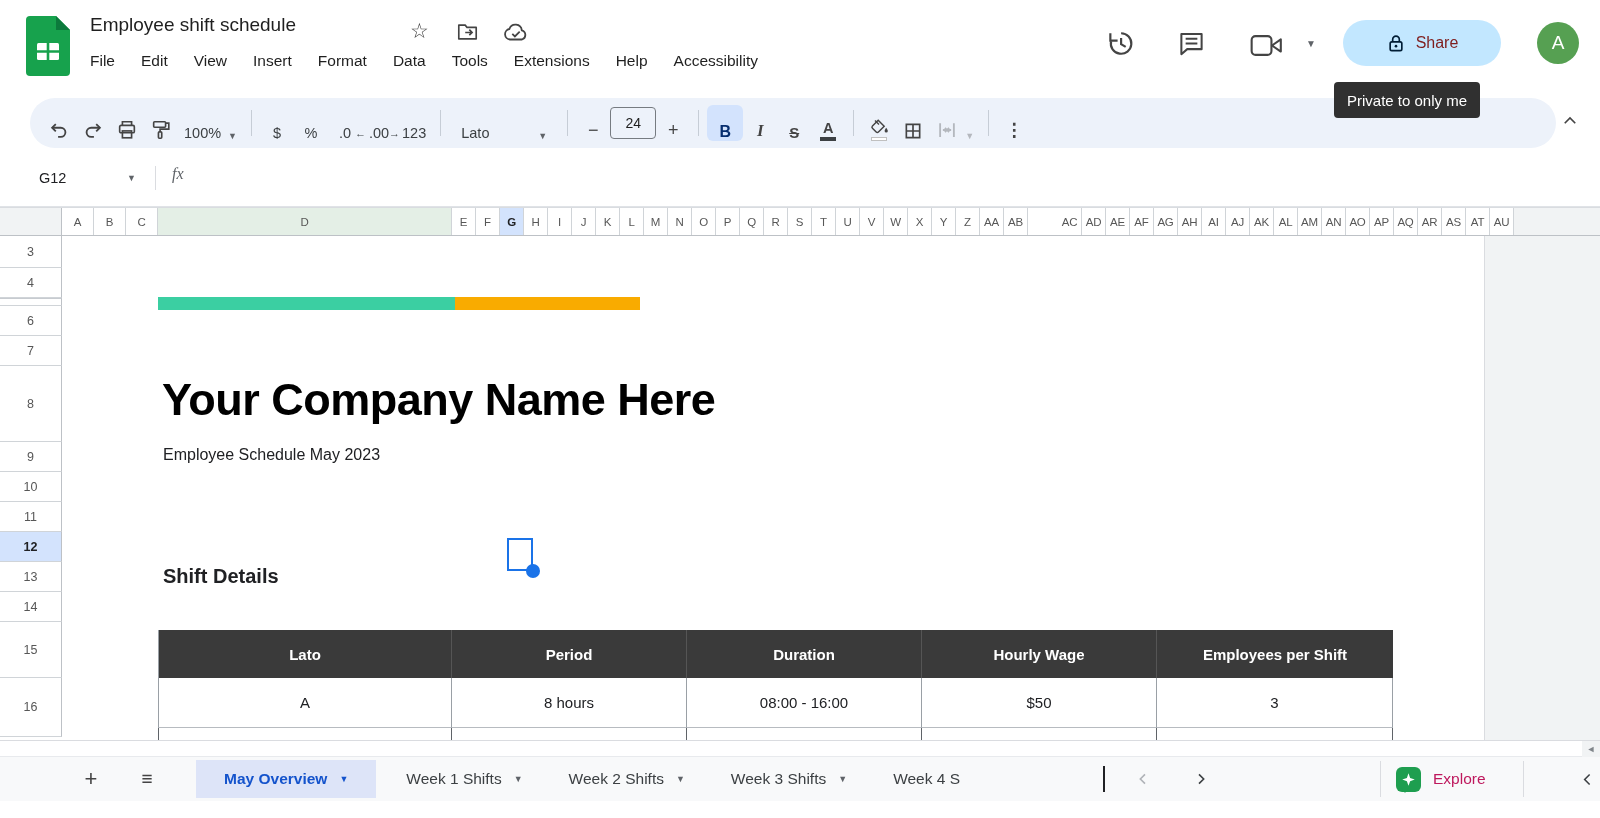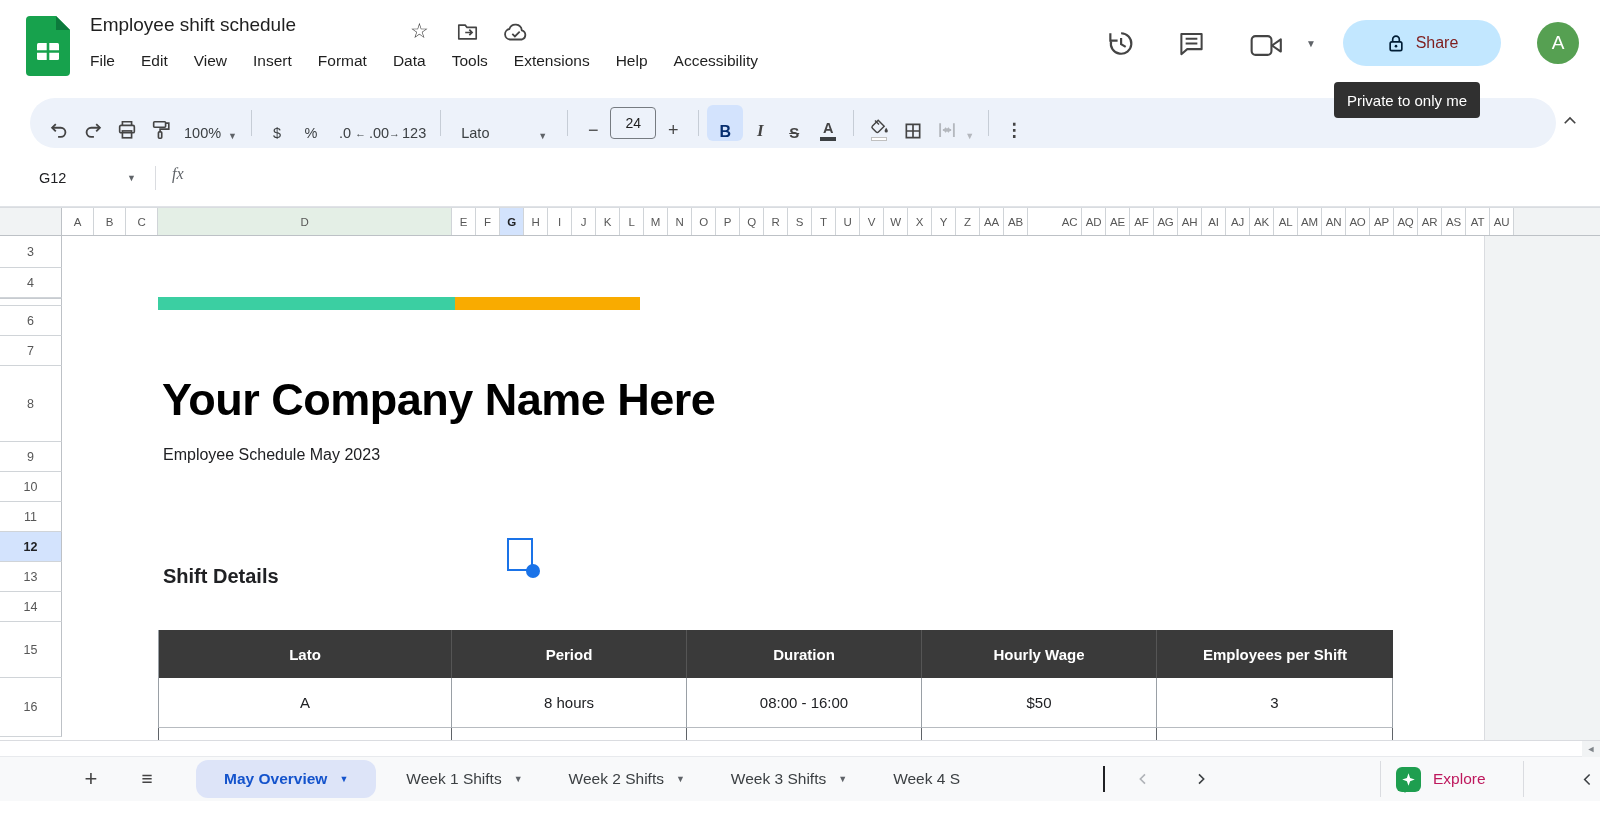--- a/index.html
+++ b/index.html
@@ -102,21 +102,21 @@
   
   #hstrip { position:absolute; left:0; top:741px; width:1600px; height:16px; background:#fff; border-bottom:1px solid #e8eaed; }
   #hscroll-left { position:absolute; right:0; top:0; width:18px; height:16px; background:#f1f3f4;
     display:flex; align-items:center; justify-content:center; font-size:9px; color:#80868b; cursor:pointer; }
   #tabbar { position:absolute; left:0; top:757px; width:1600px; height:44px; background:#f8f9fa;
     display:flex; align-items:center; }
   #add-sheet { position:absolute; left:76px; font-size:22px; color:#444; width:30px; text-align:center; cursor:pointer; }
   #all-sheets { position:absolute; left:132px; font-size:19px; color:#444; width:30px; text-align:center; cursor:pointer; }
   #tabs { position:absolute; left:196px; display:flex; align-items:center; height:44px; }
   .sheet-tab { height:38px; display:flex; align-items:center; padding:0 16px; gap:12px; cursor:pointer;
-    font-size:15.5px; color:#3c4043; font-weight:500; border-radius:12px; white-space:nowrap; }
+    font-size:15.5px; color:#3c4043; font-weight:500; border-radius:0; white-space:nowrap; }
   .sheet-tab .dd-arrow { margin:0; color:#5f6368; }
   .sheet-tab.active { background:#dde4f8; color:#1453cc; font-weight:700; padding:0 28px; }
   .sheet-tab.active .dd-arrow { color:#1453cc; }
   #tab-caret { position:absolute; left:1103px; top:9px; width:1.5px; height:26px; background:#202124; }
   .navchev { position:absolute; top:7px; width:30px; height:30px; display:flex; align-items:center; justify-content:center; cursor:pointer; }
   #tabbar .vdiv { position:absolute; top:4px; width:1px; height:36px; background:#dadce0; }
   #explore-btn { position:absolute; left:1396px; top:5px; height:34px; display:flex; align-items:center; gap:12px; cursor:pointer; }
   #explore-icon { width:25px; height:25px; border-radius:6px; background:#1e9e4f; position:relative;
     display:flex; align-items:center; justify-content:center; }
   #explore-icon:after { content:""; position:absolute; bottom:-5px; left:5px; border:4px solid transparent; border-top:6px solid #1e9e4f; }

